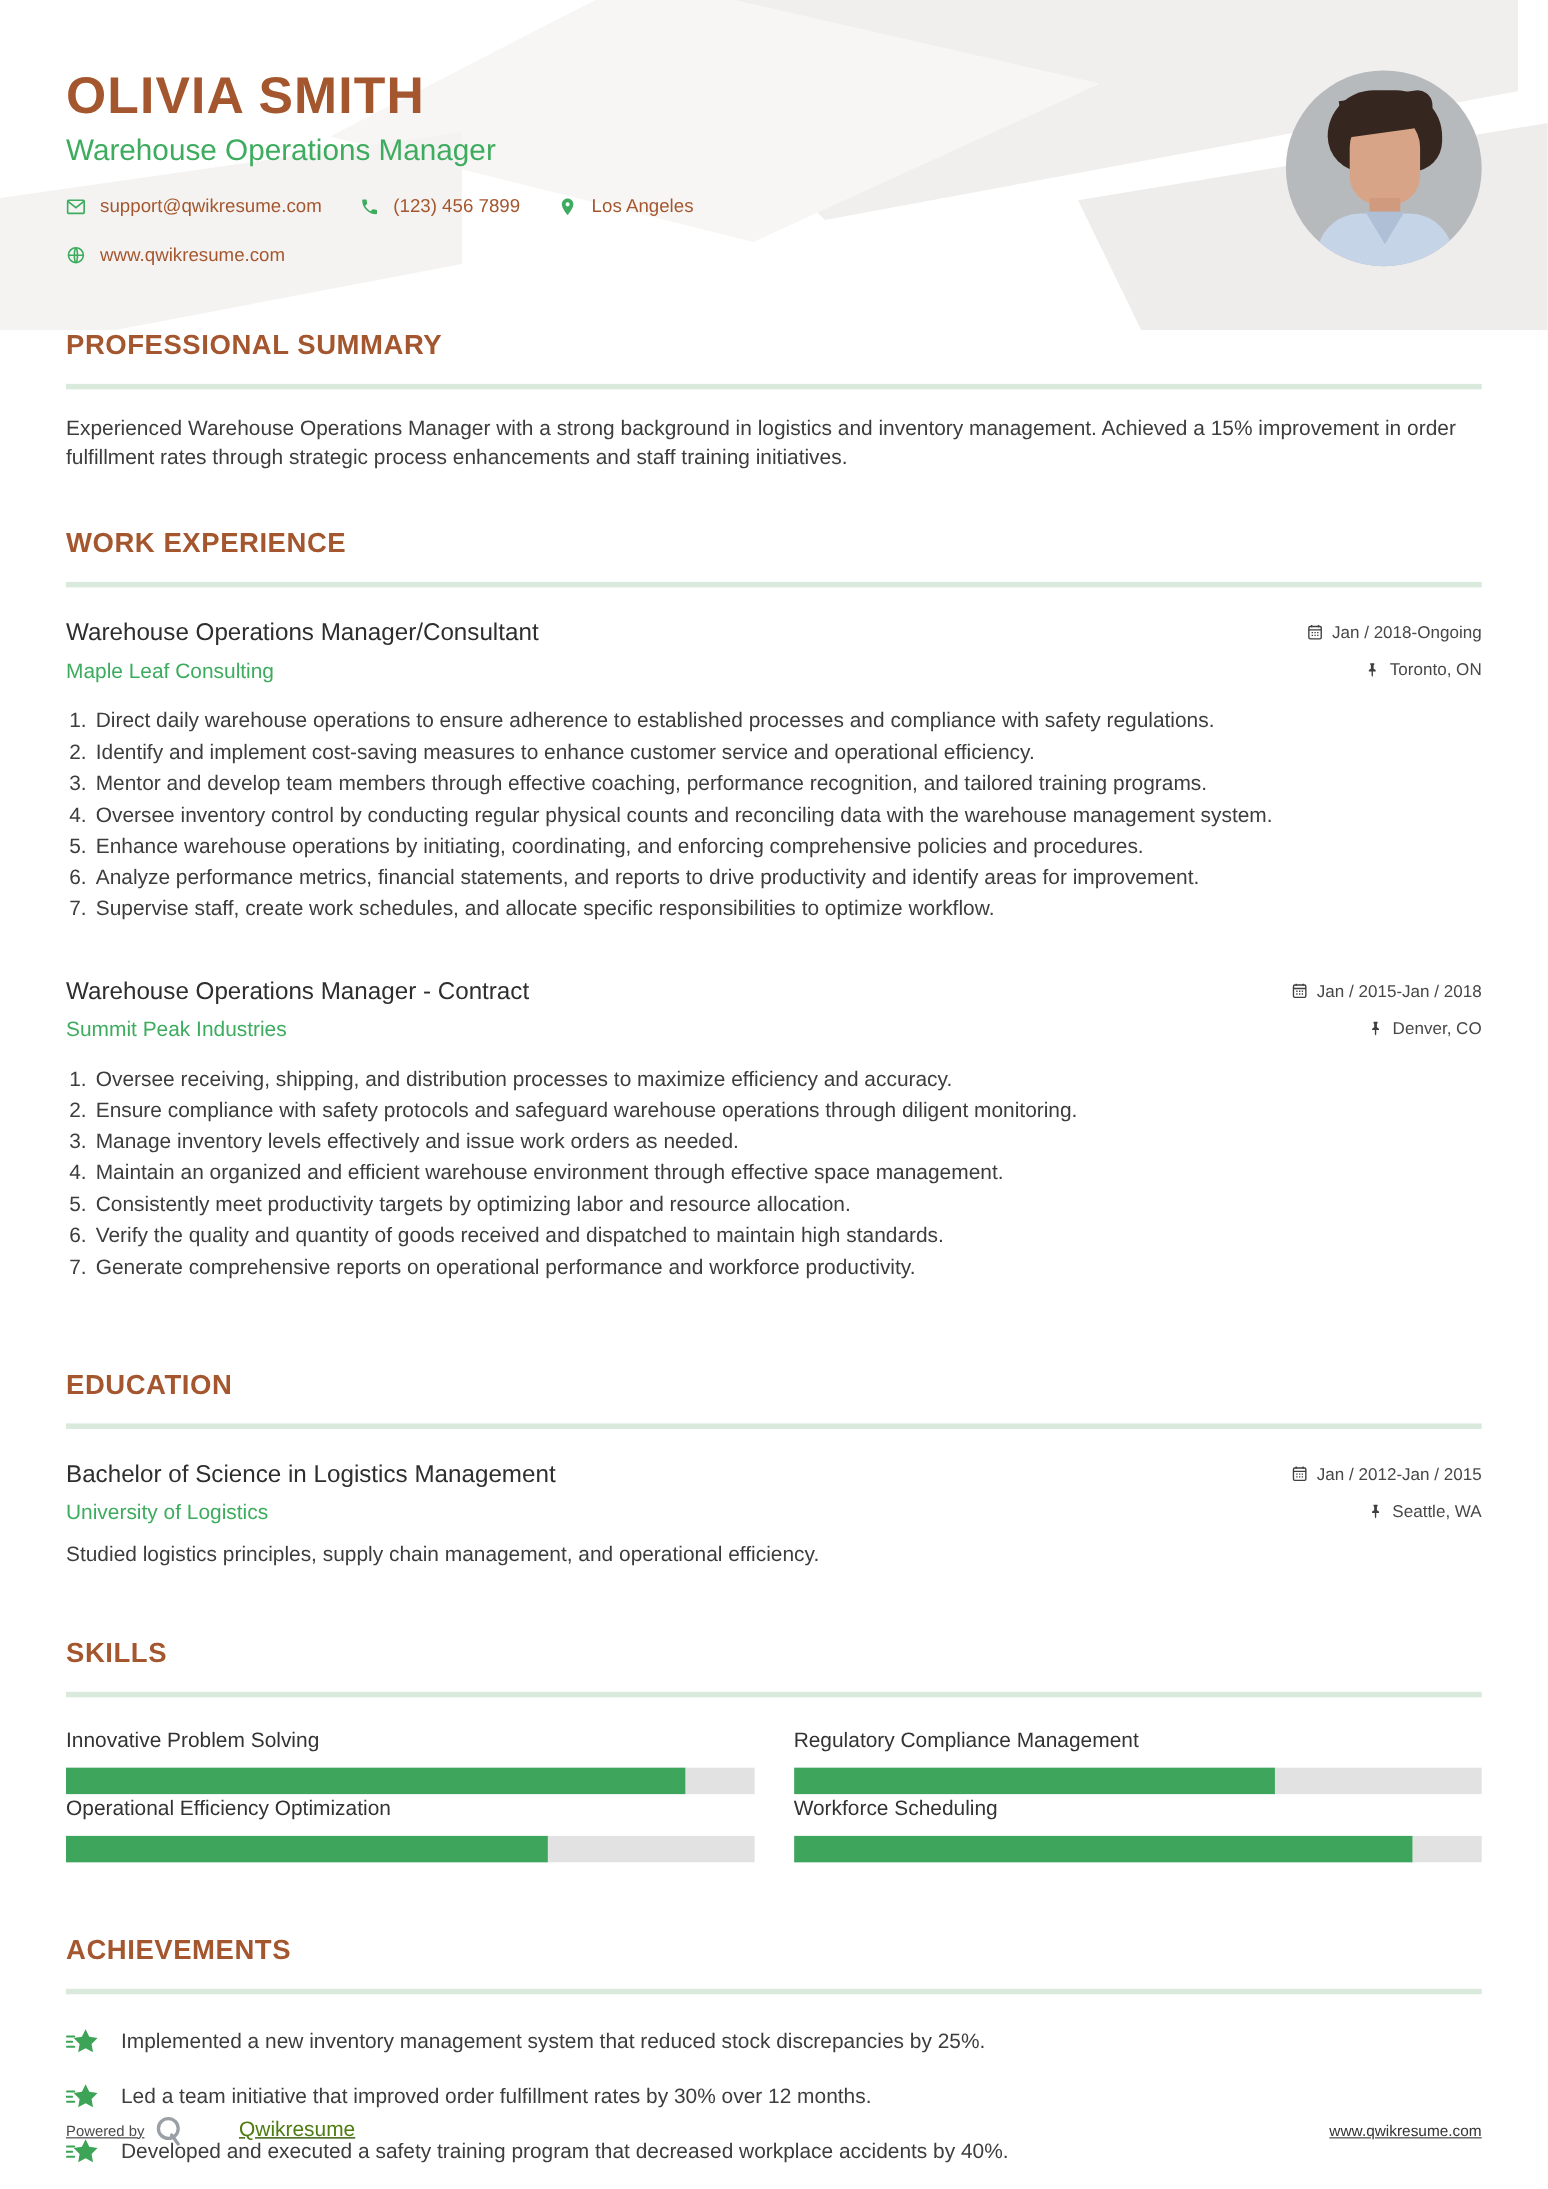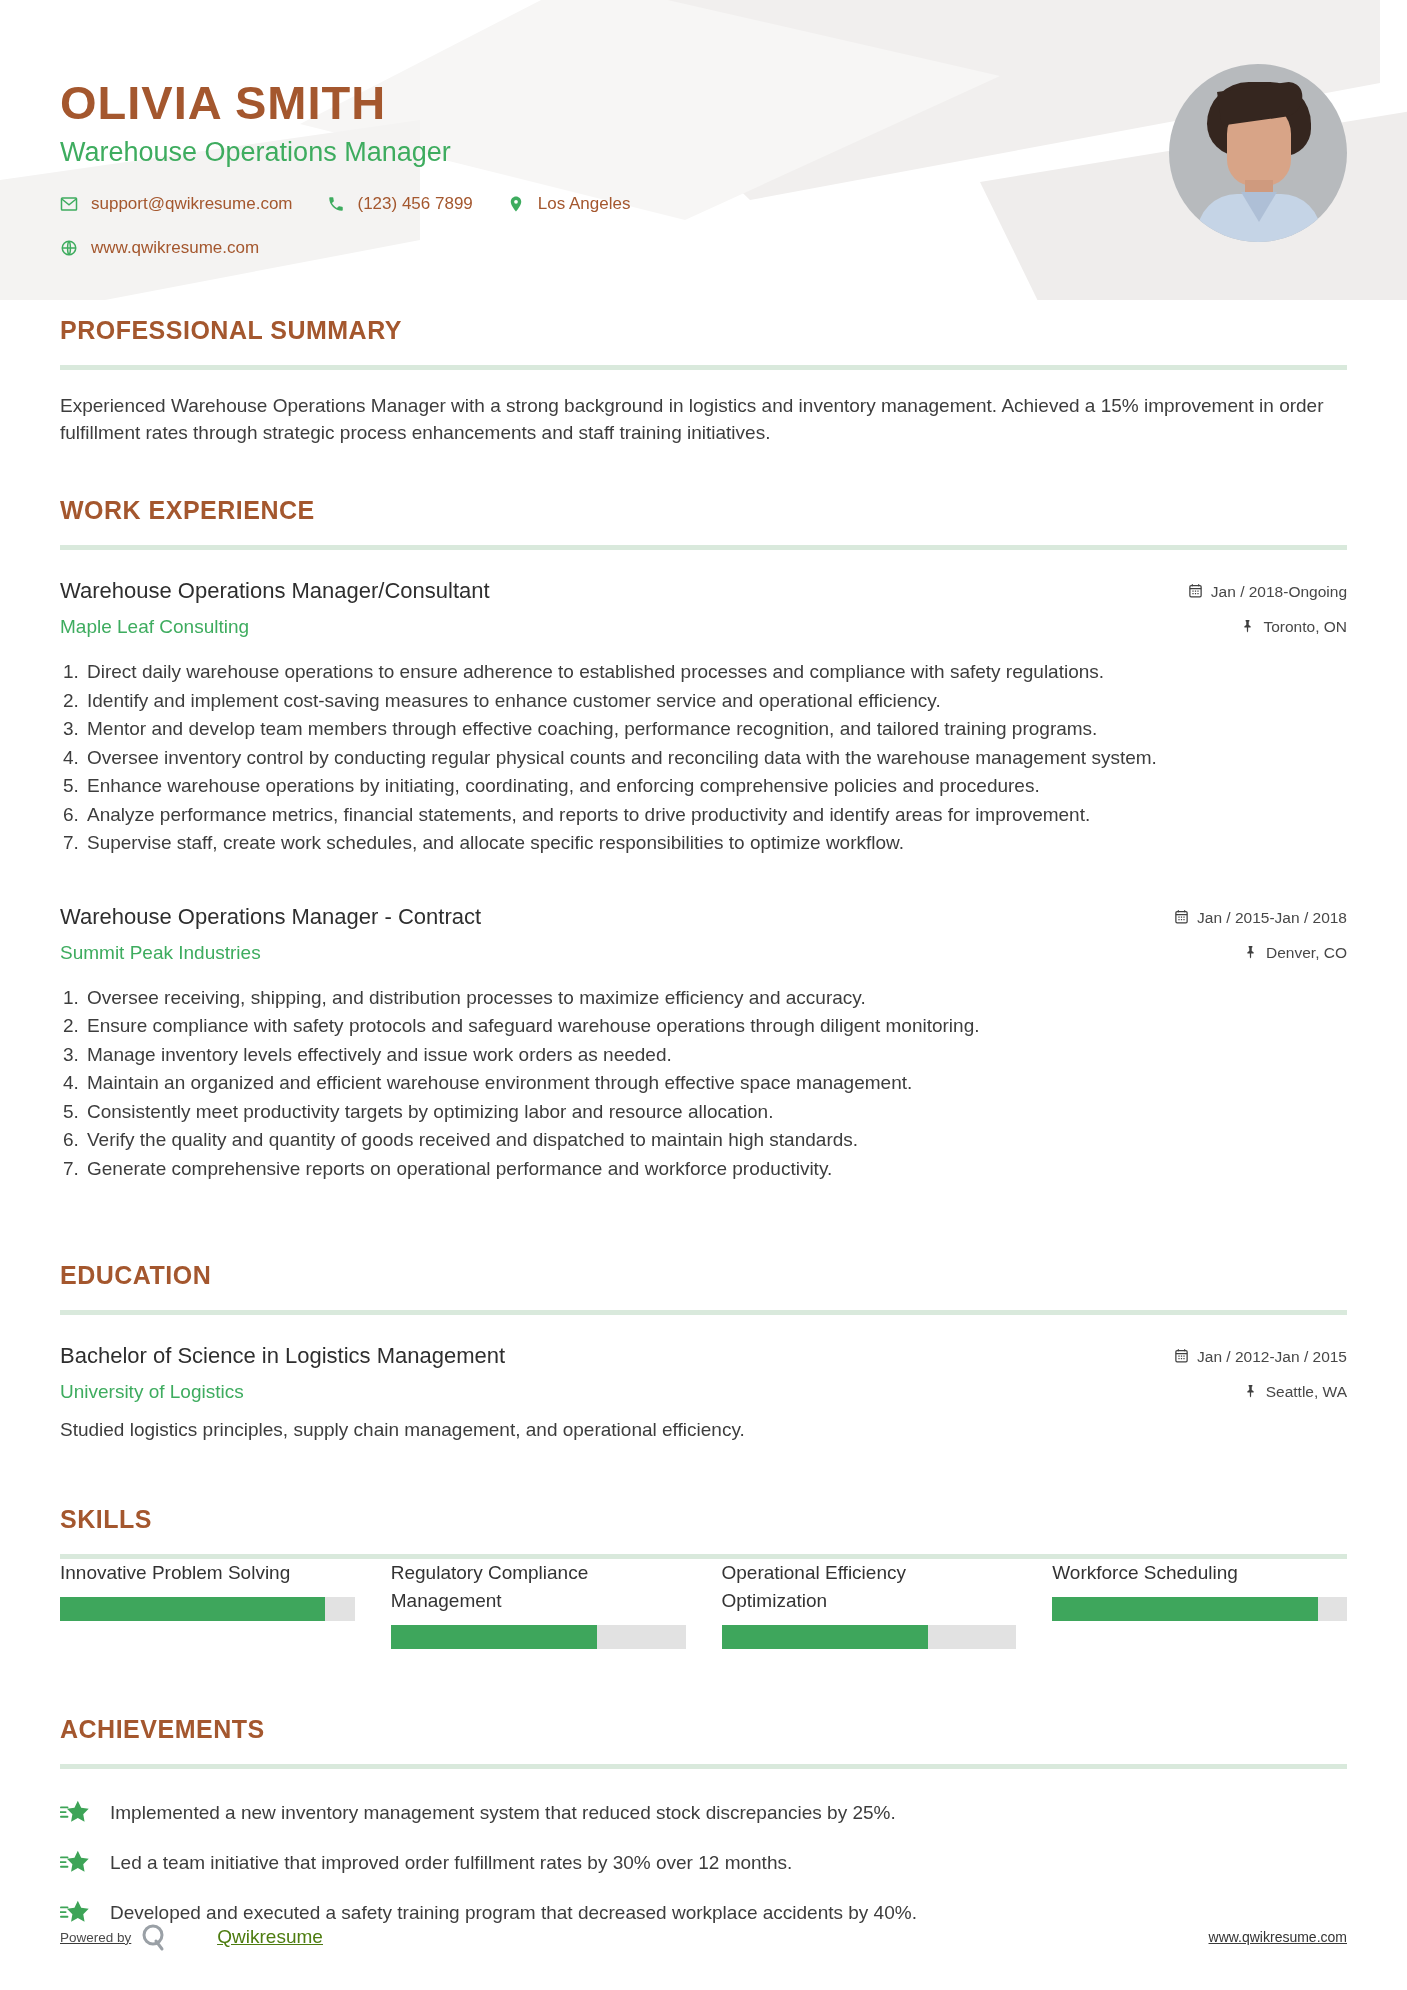--- a/index.html
+++ b/index.html
@@ -14,21 +14,21 @@
   .poly { position: absolute; }
   .p1 { width: 900px; height: 260px; left: 480px; top: -60px; background: #f1efee;
         clip-path: polygon(0 0, 100% 0, 100% 55%, 30% 100%); }
   .p2 { width: 700px; height: 240px; left: 300px; top: -20px; background: #f7f6f5;
         clip-path: polygon(40% 0, 100% 40%, 55% 100%, 0 60%); }
   .p3 { width: 420px; height: 200px; left: 0px; top: 120px; background: #f4f3f2;
         clip-path: polygon(0 30%, 100% 0, 100% 60%, 0 100%); }
   .p4 { width: 560px; height: 230px; left: 980px; top: 90px; background: #efedec;
         clip-path: polygon(0 40%, 100% 0, 100% 100%, 12% 100%); }
 
-  .content { position: relative; z-index: 1; padding: 16px 60px; }
+  .content { position: relative; z-index: 1; padding: 0 60px; }
 
   
   .header { padding-top: 62px; }
   .name { font-size: 47px; font-weight: bold; letter-spacing: 1px; line-height: 1.05; }
   .job-headline { font-size: 27px; margin-top: 10px; font-weight: 500; }
   .contact-row { display: flex; align-items: center; gap: 34px; margin-top: 26px; }
   .contact-item { display: flex; align-items: center; gap: 13px; font-size: 17px; }
   .contact-item + .contact-item { }
   .website-row { margin-top: 24px; }
   .cicon { width: 18px; height: 18px; flex: 0 0 auto; display: inline-block; }
@@ -60,21 +60,21 @@
   .meta { display: flex; align-items: flex-start; gap: 8px; font-size: 15.5px; color: #474747; white-space: nowrap; }
   .micon { width: 15px; height: 15px; display: inline-block; }
   .company { font-size: 19px; margin-top: 12px; }
   .accent-green { color: #3EAC5F; }
   .accent-rust { color: #A4572E; }
   .bullets { margin-top: 20px; padding-left: 24px; font-size: 19px; line-height: 28.5px; color: #3d3d3d; }
   .bullets li { padding-left: 3px; }
 
   .edu-desc { font-size: 19px; margin-top: 16px; color: #3d3d3d; }
 
-  .skills-grid { display: grid; grid-template-columns: repeat(4, 1fr); column-gap: 36px; }
+  .skills-grid { display: grid; grid-template-columns: repeat(2, 1fr); column-gap: 36px; margin-top: 26px; }
   .skill-label { font-size: 19px; line-height: 28px; color: #333; min-height: 28px; }
   .skill-bar { height: 24px; background: #e2e2e2; margin-top: 10px; }
   .skill-fill { height: 100%; background: #3EA65C; }
 
   .ach-list { margin-top: 30px; list-style: none; }
   .ach-item { display: flex; align-items: center; gap: 20px; font-size: 19px; color: #3d3d3d; margin-bottom: 22px; }
   .ach-icon { width: 30px; height: 28px; flex: 0 0 auto; }
 
   
   .footer { position: absolute; left: 60px; right: 60px; top: 1922px;

